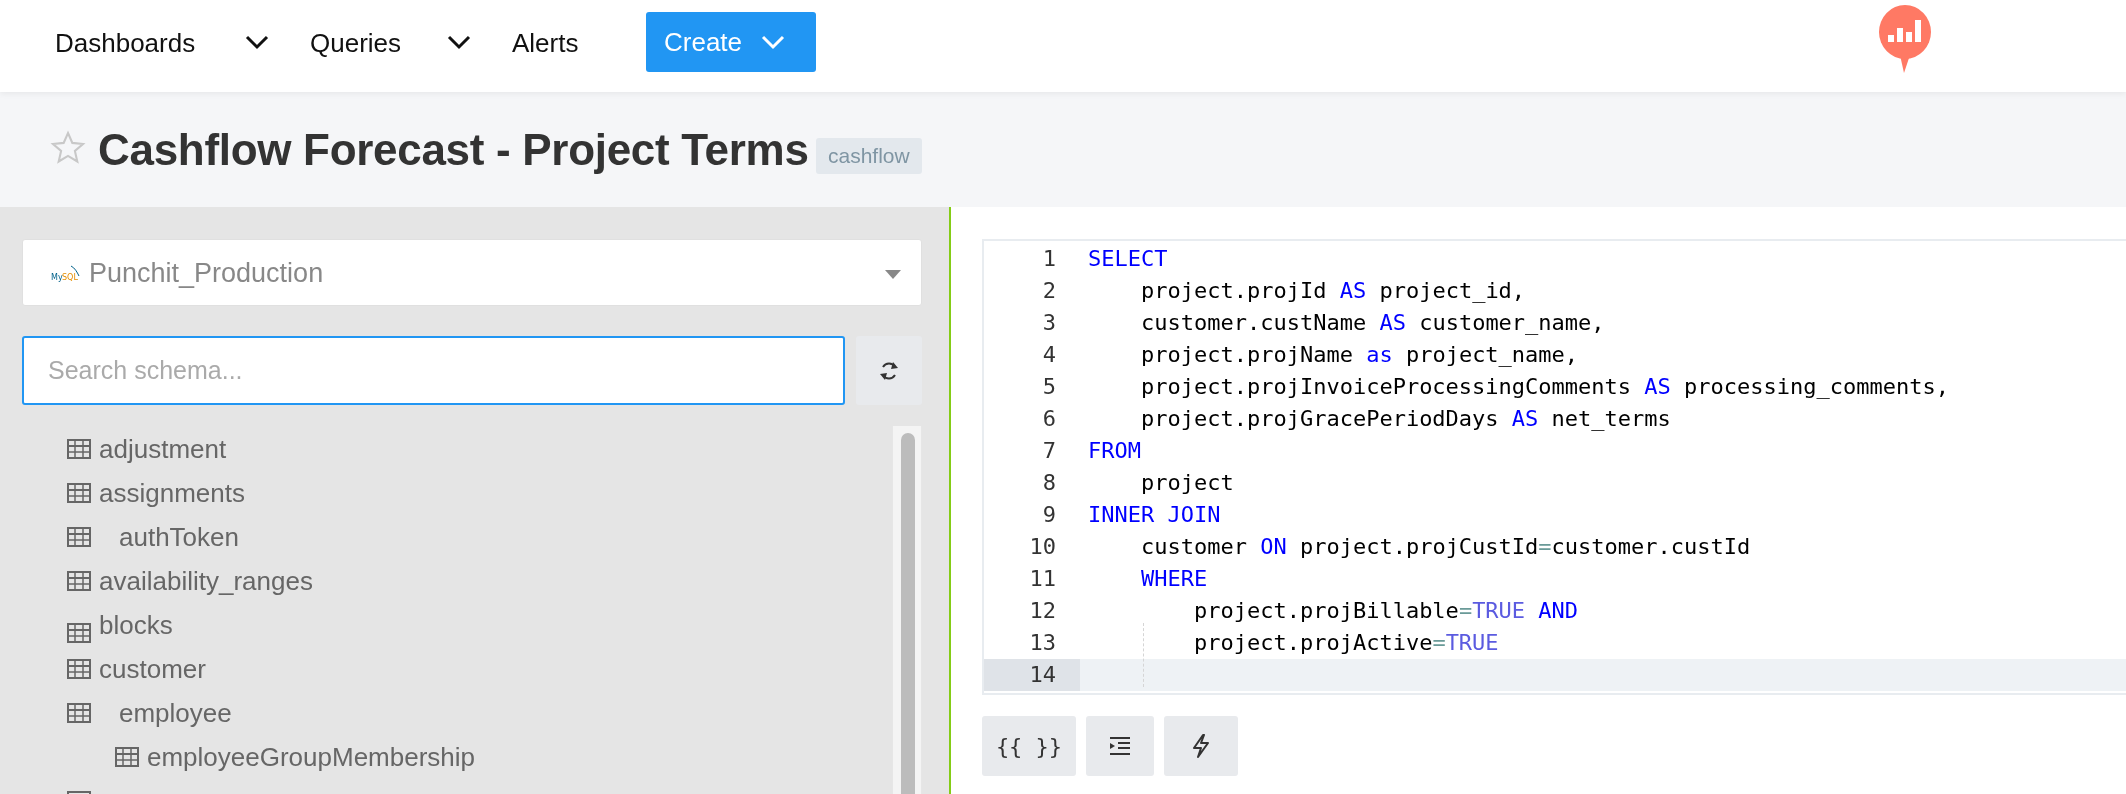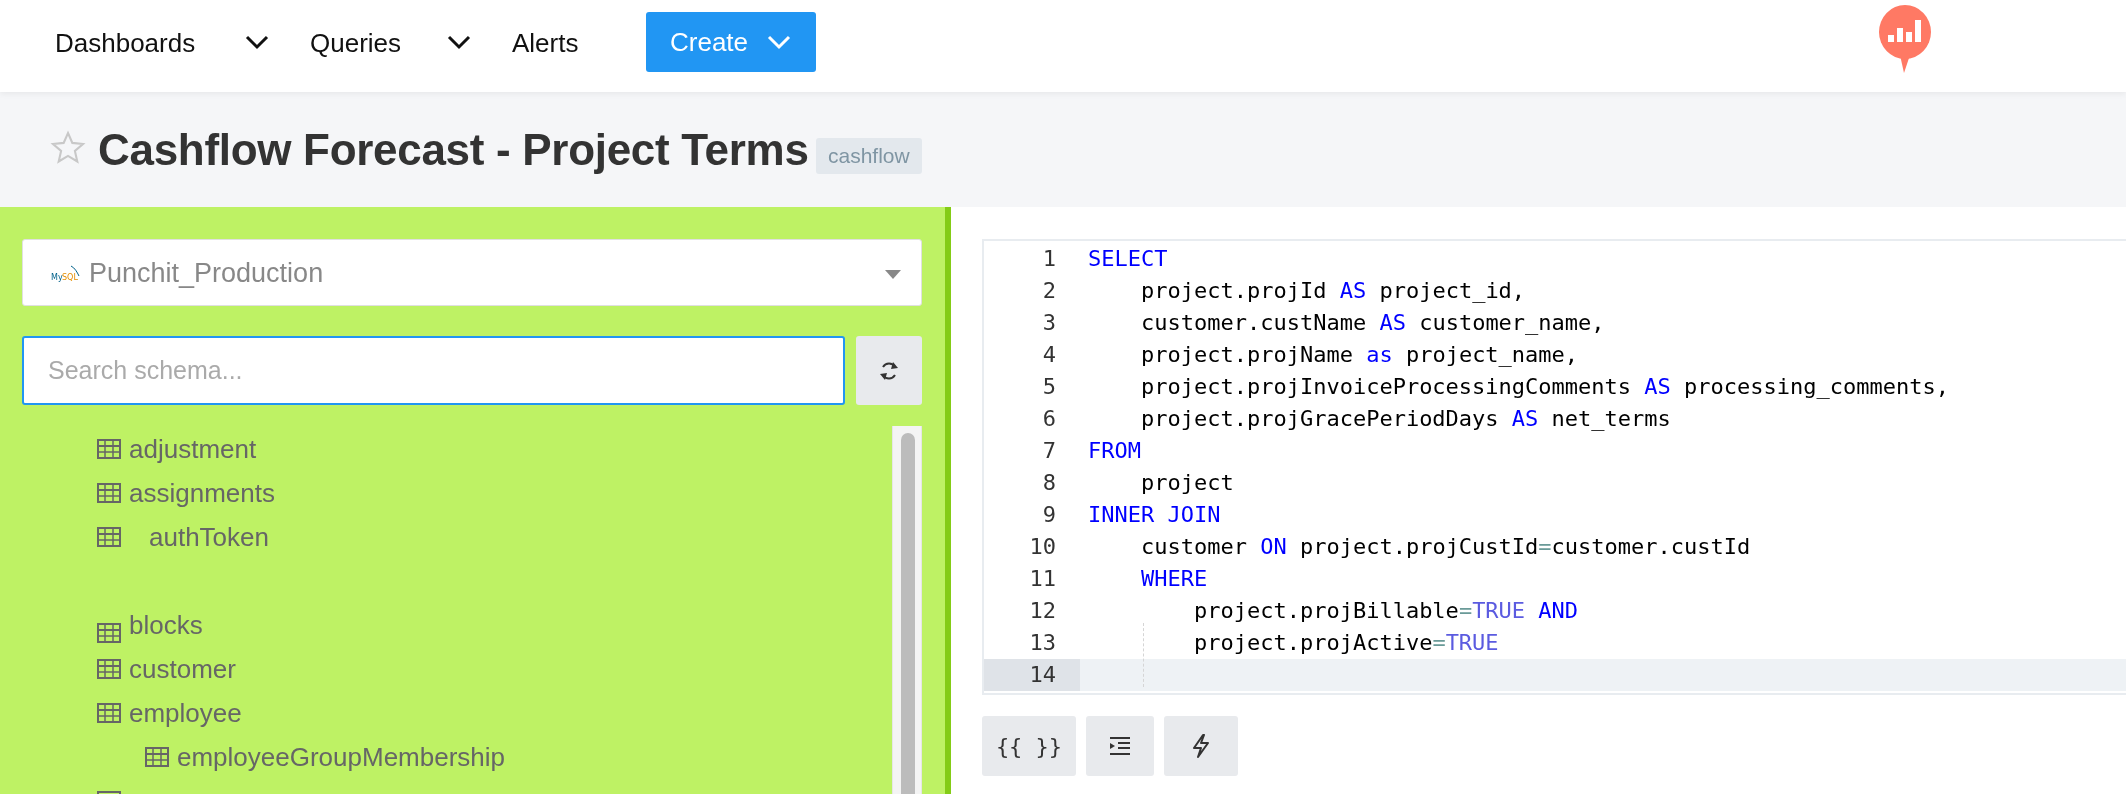--- a/index.html
+++ b/index.html
@@ -3,43 +3,43 @@
 <meta charset="utf-8">
 <style>
   * { box-sizing: border-box; margin: 0; padding: 0; }
   html, body { width: 2126px; height: 794px; overflow: hidden; background: #ffffff; }
   body { font-family: "Liberation Sans", "DejaVu Sans", sans-serif; color: #333; position: relative; }
 
   
   .header { position: absolute; left: 0; top: 0; width: 2126px; height: 92px; background: #fff; box-shadow: 0 2px 6px rgba(0,0,0,0.06); z-index: 2; text-align: right; }
   .nav-item { position: absolute; top: 26px; font-size: 26px; color: #111; line-height: 34px; cursor: pointer; }
   .nav-chevron { position: absolute; top: 32px; width: 26px; height: 20px; cursor: pointer; }
-  .create-btn { position: absolute; left: 646px; top: 12px; width: 170px; height: 60px; background: #2196f3; border-radius: 3px; color: #fff; font-size: 26px; display: flex; align-items: center; padding-left: 24px; cursor: pointer; }
+  .create-btn { position: absolute; left: 646px; top: 12px; width: 170px; height: 60px; background: #2196f3; border-radius: 3px; color: #fff; font-size: 26px; display: flex; align-items: center; padding-left: 18px; cursor: pointer; }
   .create-btn .lbl { line-height: 60px; }
   .create-btn svg { margin-left: 18px; }
   .logo { position: absolute; left: 1878px; top: 5px; width: 54px; height: 68px; }
 
   
   .title-band { position: absolute; left: 0; top: 92px; width: 2126px; height: 115px; background: #f5f6f8; }
   .star { position: absolute; left: 50px; top: 38px; width: 36px; height: 36px; cursor: pointer; }
   .page-title { position: absolute; left: 98px; top: 32px; font-size: 44px; color: #333; line-height: 52px; letter-spacing: -0.3px; }
   .tag { position: absolute; left: 816px; top: 46px; height: 36px; padding: 0 12px; background: #e3e8ed; border-radius: 3px; color: #7f95a3; font-size: 21px; line-height: 36px; }
 
   
-  .left-panel { position: absolute; left: 0; top: 207px; width: 951px; height: 587px; background: #bef264; border-right: 6px solid #84cc16; }
+  .left-panel { position: absolute; left: 0; top: 207px; width: 951px; height: 587px; background: #e5e5e5; border-right: 2px solid #84cc16; }
   .ds-select { position: absolute; left: 22px; top: 32px; width: 900px; height: 67px; border: 1px solid #e0e0e0; border-radius: 3px; background: #fff; cursor: pointer; }
   .ds-logo { position: absolute; left: 28px; top: 24px; width: 34px; height: 20px; }
   .ds-name { position: absolute; left: 66px; top: 16px; font-size: 27px; color: #888; line-height: 34px; text-align: center; }
   .ds-caret { position: absolute; right: 20px; top: 30px; width: 0; height: 0; border-left: 8px solid transparent; border-right: 8px solid transparent; border-top: 9px solid #888; }
   .search-input { position: absolute; left: 22px; top: 129px; width: 823px; height: 69px; border: 2px solid #2196f3; border-radius: 3px; background: #fff; font-size: 25px; padding-left: 24px; color: #333; font-family: "Liberation Sans", sans-serif; outline: none; }
   .search-input::placeholder { color: #aaa; }
   .refresh-btn { position: absolute; left: 856px; top: 129px; width: 66px; height: 69px; background: #e8eaed; border-radius: 3px; display: flex; align-items: center; justify-content: center; cursor: pointer; }
 
   .schema-list { position: absolute; left: 0; top: 220px; width: 880px; height: 367px; overflow: hidden; }
-  .schema-item { position: absolute; left: 58px; height: 36px; display: flex; align-items: center; cursor: pointer; padding-left: 39px; }
+  .schema-item { position: absolute; left: 28px; height: 36px; display: flex; align-items: center; cursor: pointer; padding-left: 39px; }
   .schema-item .tbl-icon { width: 24px; height: 20px; margin-right: 8px; }
   .schema-item .name { font-size: 26px; color: #666; line-height: 36px; }
   .scroll-track { position: absolute; left: 892px; top: 219px; width: 30px; height: 368px; background: #f4f4f4; border-left: 1px solid #e6e6e6; border-right: 1px solid #e6e6e6; }
   .scroll-thumb { position: absolute; left: 8px; top: 7px; width: 14px; height: 380px; background: #bcbcbc; border-radius: 7px; cursor: pointer; }
 
   
   .editor { position: absolute; left: 982px; top: 239px; width: 1160px; height: 456px; border: 2px solid #e8ecf0; border-right: none; background: #fff; overflow: hidden; }
   .line { position: absolute; left: 0; height: 32px; width: 100%; font-family: "DejaVu Sans Mono", "Liberation Mono", monospace; font-size: 22px; line-height: 32px; white-space: pre; }
   .line .ln { position: absolute; left: 0; width: 72px; text-align: right; color: #333; }
   .line .code { position: absolute; left: 104px; color: #000; }
@@ -136,41 +136,51 @@
     <div class="schema-item" style="top:92px;gap:20px;">
       <svg class="tbl-icon" viewBox="0 0 24 20">
           <rect x="1" y="1" width="22" height="18" fill="none" stroke="#666" stroke-width="2"></rect>
           <line x1="1" y1="7" x2="23" y2="7" stroke="#666" stroke-width="2"></line>
           <line x1="1" y1="13" x2="23" y2="13" stroke="#666" stroke-width="1.5"></line>
           <line x1="8" y1="1" x2="8" y2="19" stroke="#666" stroke-width="1.5"></line>
           <line x1="16" y1="1" x2="16" y2="19" stroke="#666" stroke-width="1.5"></line>
         </svg>
       <span class="name">authToken</span>
     </div>
+    <div class="schema-item" style="top:136px;">
+      <svg class="tbl-icon" viewBox="0 0 24 20">
+          <rect x="1" y="1" width="22" height="18" fill="none" stroke="#666" stroke-width="2"></rect>
+          <line x1="1" y1="7" x2="23" y2="7" stroke="#666" stroke-width="2"></line>
+          <line x1="1" y1="13" x2="23" y2="13" stroke="#666" stroke-width="1.5"></line>
+          <line x1="8" y1="1" x2="8" y2="19" stroke="#666" stroke-width="1.5"></line>
+          <line x1="16" y1="1" x2="16" y2="19" stroke="#666" stroke-width="1.5"></line>
+        </svg>
+      <span class="name">availability_ranges</span>
+    </div>
     <div class="schema-item" style="top:180px;align-items:flex-end;">
       <svg class="tbl-icon" viewBox="0 0 24 20">
           <rect x="1" y="1" width="22" height="18" fill="none" stroke="#666" stroke-width="2"></rect>
           <line x1="1" y1="7" x2="23" y2="7" stroke="#666" stroke-width="2"></line>
           <line x1="1" y1="13" x2="23" y2="13" stroke="#666" stroke-width="1.5"></line>
           <line x1="8" y1="1" x2="8" y2="19" stroke="#666" stroke-width="1.5"></line>
           <line x1="16" y1="1" x2="16" y2="19" stroke="#666" stroke-width="1.5"></line>
         </svg>
       <span class="name">blocks</span>
     </div>
     <div class="schema-item" style="top:224px;">
       <svg class="tbl-icon" viewBox="0 0 24 20">
           <rect x="1" y="1" width="22" height="18" fill="none" stroke="#666" stroke-width="2"></rect>
           <line x1="1" y1="7" x2="23" y2="7" stroke="#666" stroke-width="2"></line>
           <line x1="1" y1="13" x2="23" y2="13" stroke="#666" stroke-width="1.5"></line>
           <line x1="8" y1="1" x2="8" y2="19" stroke="#666" stroke-width="1.5"></line>
           <line x1="16" y1="1" x2="16" y2="19" stroke="#666" stroke-width="1.5"></line>
         </svg>
       <span class="name">customer</span>
     </div>
-    <div class="schema-item" style="top:268px;">
+    <div class="schema-item" style="top:268px;gap:20px;">
       <svg class="tbl-icon" viewBox="0 0 24 20">
           <rect x="1" y="1" width="22" height="18" fill="none" stroke="#666" stroke-width="2"></rect>
           <line x1="1" y1="7" x2="23" y2="7" stroke="#666" stroke-width="2"></line>
           <line x1="1" y1="13" x2="23" y2="13" stroke="#666" stroke-width="1.5"></line>
           <line x1="8" y1="1" x2="8" y2="19" stroke="#666" stroke-width="1.5"></line>
           <line x1="16" y1="1" x2="16" y2="19" stroke="#666" stroke-width="1.5"></line>
         </svg>
       <span class="name">employee</span>
     </div>
     <div class="schema-item" style="top:312px;margin-left:48px;">

